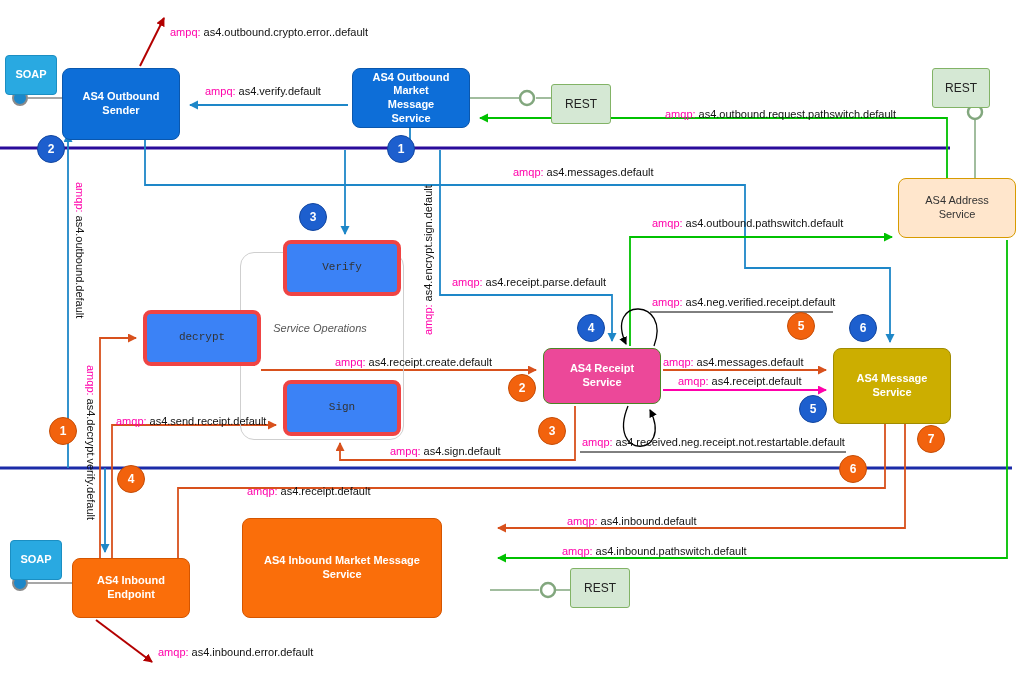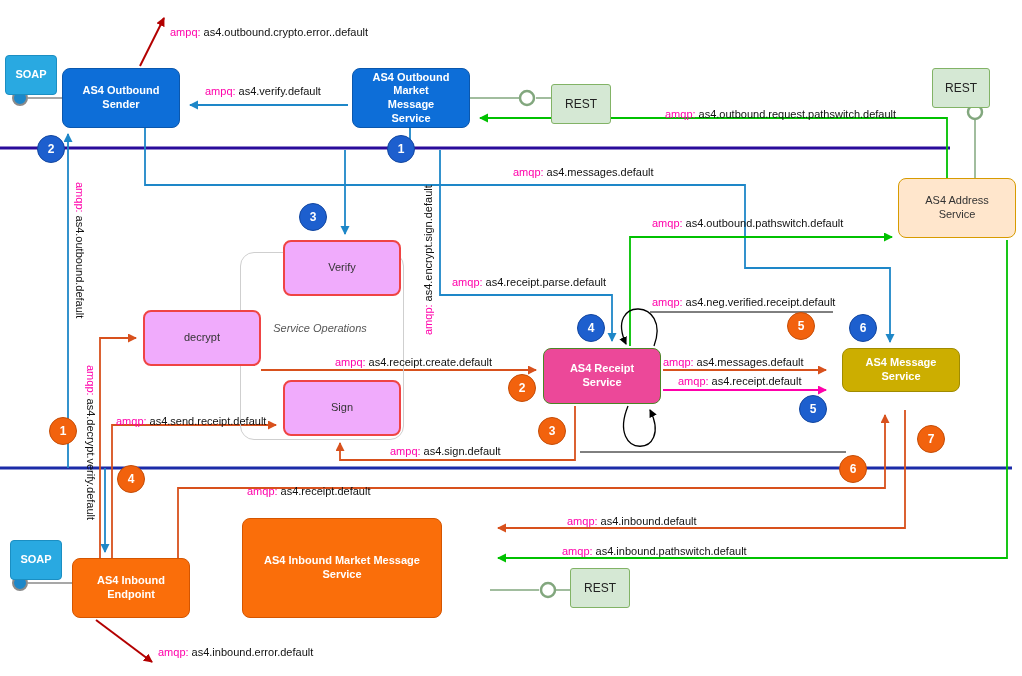--- a/index.html
+++ b/index.html
@@ -5,21 +5,21 @@
   html,body{margin:0;padding:0;background:#ffffff;font-family:"Liberation Sans",sans-serif;}
   #canvas{position:relative;width:1022px;height:676px;background:#ffffff;overflow:hidden;}
   #wires{position:absolute;left:0;top:0;z-index:1;}
   .node{position:absolute;box-sizing:border-box;display:flex;align-items:center;justify-content:center;
         text-align:center;border-radius:8px;font-size:11px;line-height:1.25;z-index:3;padding:19px;}
   .node.blue{background:#0d6ed8;border:1px solid #0a57ad;color:#fff;font-weight:bold;}
   .node.orange{background:#fa6e0a;border:1px solid #d45500;color:#fff;font-weight:bold;}
   .node.green{background:#ec4899;border:1px solid #4b8526;color:#fff;font-weight:bold;}
   .node.yellow{background:#ccae00;border:1px solid #a08b00;color:#fff;font-weight:bold;}
   .node.peach{background:#ffe6cc;border:1px solid #d79b00;color:#333;}
-  .node.gray{background:#f0abfc;border:2px solid #ef4444;color:#333;}
+  .node.gray{background:#3b82f6;border:4px solid #ef4444;color:#333;font-family:Liberation Mono, monospace;}
   .node.rest{background:#d5e8d4;border:1px solid #82b366;color:#222;border-radius:3px;font-size:12px;}
   .node.soap{background:#29a9e1;border:1px solid #1b8ec2;color:#fff;font-weight:bold;border-radius:4px;}
   .group{position:absolute;border:1px solid #cfcfcf;border-radius:14px;background:transparent;z-index:2;}
   .grouplabel{position:absolute;font-style:italic;color:#555;font-size:11px;z-index:2;text-align:center;}
   .qlabel{position:absolute;font-size:11px;white-space:nowrap;z-index:4;}
   .qp{color:#ff00aa;margin-right:3px;}
   .qn{color:#111111;}
   .vlabel{position:absolute;font-size:11px;white-space:nowrap;z-index:4;}
   .vcw{transform:rotate(90deg);transform-origin:left top;}
   .vccw{transform:rotate(-90deg);transform-origin:left top;}
@@ -103,47 +103,48 @@
     <circle cx="20" cy="583" r="7" fill="#1c87c9" stroke="#8a8a8a" stroke-width="2"></circle>
     <circle cx="527" cy="98" r="7" fill="#ffffff" stroke="#82a77e" stroke-width="2.5"></circle>
     <circle cx="975" cy="112" r="7" fill="#ffffff" stroke="#82a77e" stroke-width="2.5"></circle>
     <circle cx="548" cy="590" r="7" fill="#ffffff" stroke="#82a77e" stroke-width="2.5"></circle>
   </svg>
 
   <div class="group" style="left:240px;top:252px;width:162px;height:186px;"></div>
   <div class="grouplabel" style="left:265px;top:322px;width:110px;">Service Operations</div>
 
   <div class="node soap" style="left:5px;top:55px;width:52px;height:26px;">SOAP</div>
-  <div class="node blue" style="left:62px;top:68px;width:118px;height:60px;">AS4 Outbound Sender</div>
+  <div class="node blue" style="left:62px;top:68px;width:118px;height:72px;">AS4 Outbound Sender</div>
   <div class="node blue" style="left:352px;top:68px;width:118px;height:60px;">AS4 Outbound Market Message Service</div>
   <div class="node rest" style="left:551px;top:84px;width:60px;height:28px;">REST</div>
   <div class="node rest" style="left:932px;top:68px;width:58px;height:28px;">REST</div>
   <div class="node peach" style="left:898px;top:178px;width:118px;height:60px;">AS4 Address Service</div>
   <div class="node gray" style="left:283px;top:240px;width:118px;height:56px;">Verify</div>
   <div class="node gray" style="left:283px;top:380px;width:118px;height:56px;">Sign</div>
   <div class="node gray" style="left:143px;top:310px;width:118px;height:56px;">decrypt</div>
   <div class="node green" style="left:543px;top:348px;width:118px;height:56px;">AS4 Receipt Service</div>
-  <div class="node yellow" style="left:833px;top:348px;width:118px;height:44px;padding:20px 14px;margin-left:9px;">AS4 Message Service</div>
+  <div class="node yellow" style="left:833px;top:348px;width:118px;height:76px;padding:20px 14px;">AS4 Message Service</div>
   <div class="node orange" style="left:72px;top:558px;width:118px;height:60px;padding:4px 14px;">AS4 Inbound Endpoint</div>
   <div class="node orange" style="left:242px;top:518px;width:200px;height:100px;border-radius:8px;">AS4 Inbound Market Message Service</div>
   <div class="node soap" style="left:10px;top:540px;width:52px;height:26px;">SOAP</div>
   <div class="node rest" style="left:570px;top:568px;width:60px;height:28px;">REST</div>
 
   <div class="qlabel" style="left:170px;top:26px;"><span class="qp">ampq:</span><span class="qn">as4.outbound.crypto.error..default</span></div>
   <div class="qlabel" style="left:205px;top:85px;"><span class="qp">ampq:</span><span class="qn">as4.verify.default</span></div>
   <div class="qlabel" style="left:665px;top:108px;"><span class="qp">amqp:</span><span class="qn">as4.outbound.request.pathswitch.default</span></div>
   <div class="qlabel" style="left:513px;top:166px;"><span class="qp">amqp:</span><span class="qn">as4.messages.default</span></div>
   <div class="qlabel" style="left:652px;top:217px;"><span class="qp">amqp:</span><span class="qn">as4.outbound.pathswitch.default</span></div>
   <div class="qlabel" style="left:452px;top:276px;"><span class="qp">amqp:</span><span class="qn">as4.receipt.parse.default</span></div>
   <div class="qlabel" style="left:652px;top:296px;"><span class="qp">amqp:</span><span class="qn">as4.neg.verified.receipt.default</span></div>
   <div class="qlabel" style="left:335px;top:356px;"><span class="qp">ampq:</span><span class="qn">as4.receipt.create.default</span></div>
   <div class="qlabel" style="left:663px;top:356px;"><span class="qp">amqp:</span><span class="qn">as4.messages.default</span></div>
   <div class="qlabel" style="left:678px;top:375px;"><span class="qp">amqp:</span><span class="qn">as4.receipt.default</span></div>
   <div class="qlabel" style="left:116px;top:415px;"><span class="qp">amqp:</span><span class="qn">as4.send.receipt.default</span></div>
   <div class="qlabel" style="left:390px;top:445px;"><span class="qp">ampq:</span><span class="qn">as4.sign.default</span></div>
+  <div class="qlabel" style="left:582px;top:436px;"><span class="qp">amqp:</span><span class="qn">as4.received.neg.receipt.not.restartable.default</span></div>
   <div class="qlabel" style="left:247px;top:485px;"><span class="qp">amqp:</span><span class="qn">as4.receipt.default</span></div>
   <div class="qlabel" style="left:567px;top:515px;"><span class="qp">amqp:</span><span class="qn">as4.inbound.default</span></div>
   <div class="qlabel" style="left:562px;top:545px;"><span class="qp">amqp:</span><span class="qn">as4.inbound.pathswitch.default</span></div>
   <div class="qlabel" style="left:158px;top:646px;"><span class="qp">amqp:</span><span class="qn">as4.inbound.error.default</span></div>
 
   <div class="vlabel vcw" style="left:86px;top:182px;"><span class="qp">amqp:</span><span class="qn">as4.outbound.default</span></div>
   <div class="vlabel vcw" style="left:97px;top:365px;"><span class="qp">amqp:</span><span class="qn">as4.decrypt.verify.default</span></div>
   <div class="vlabel vccw" style="left:422px;top:335px;"><span class="qp">amqp:</span><span class="qn">as4.encrypt.sign.default</span></div>
 
   <div class="badge b" style="left:37px;top:135px;">2</div>

